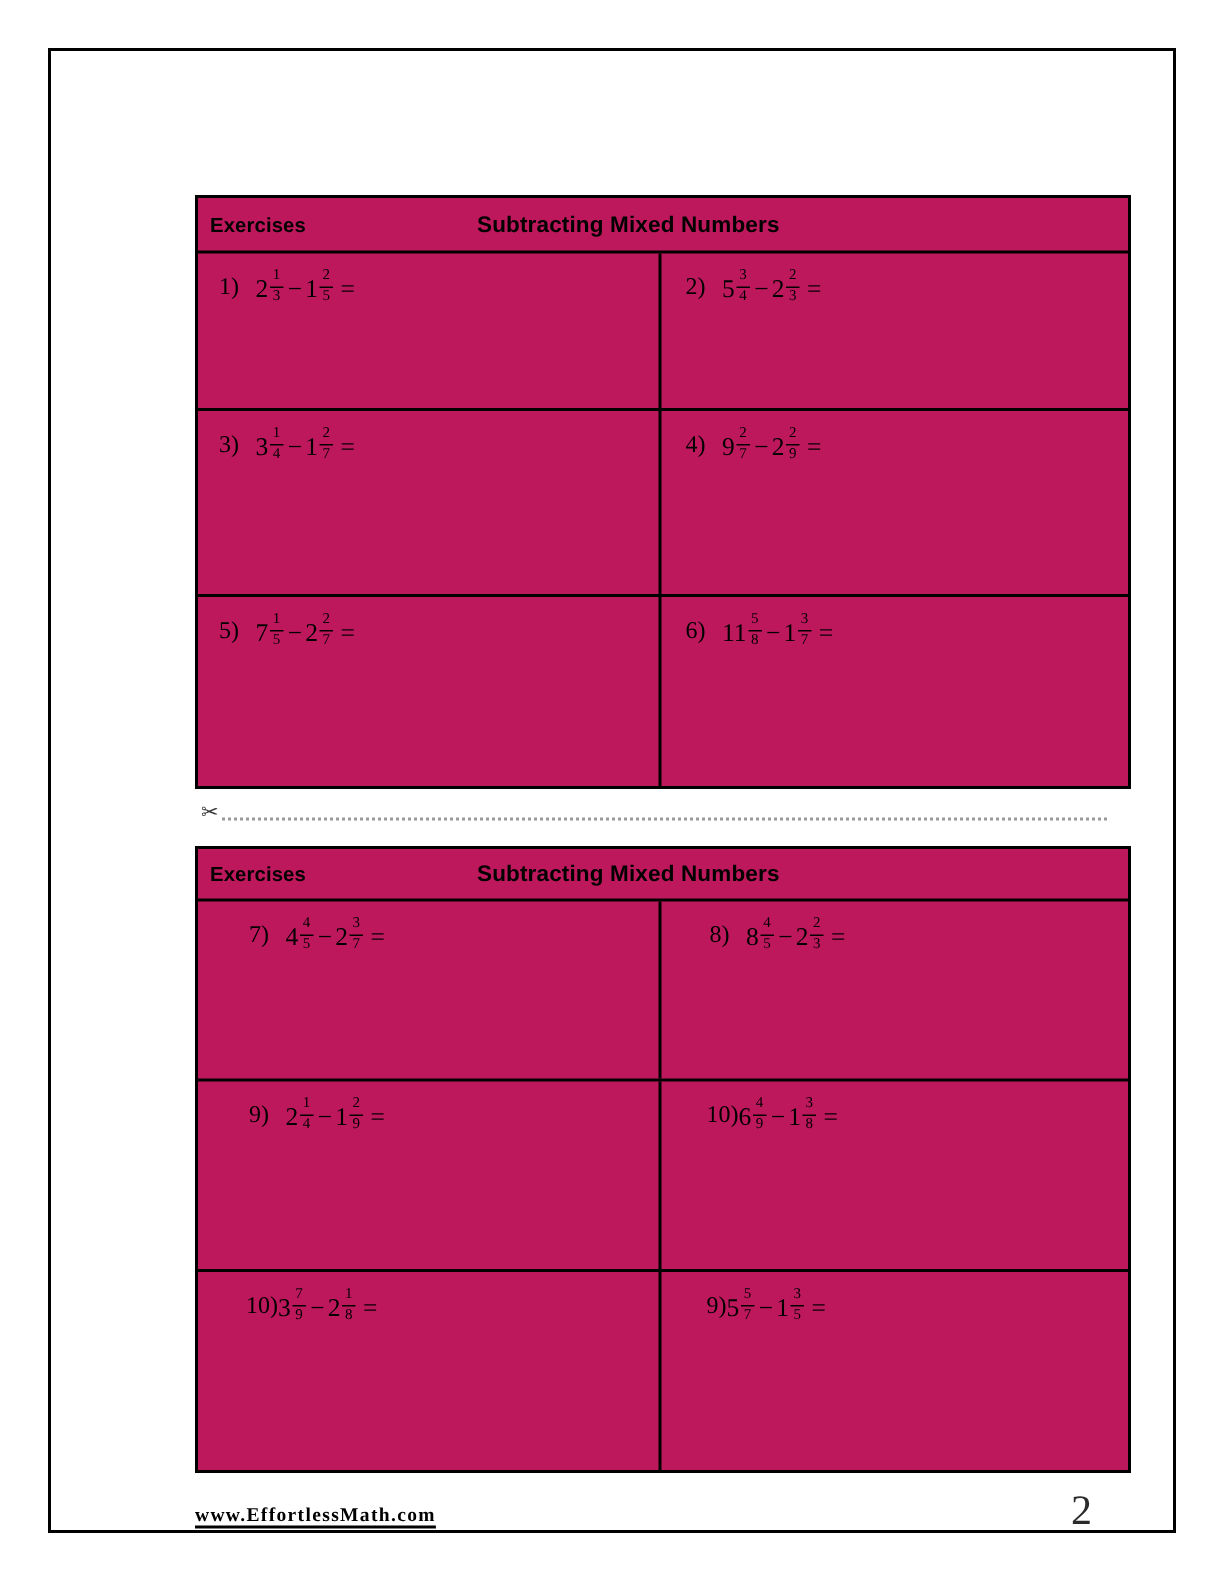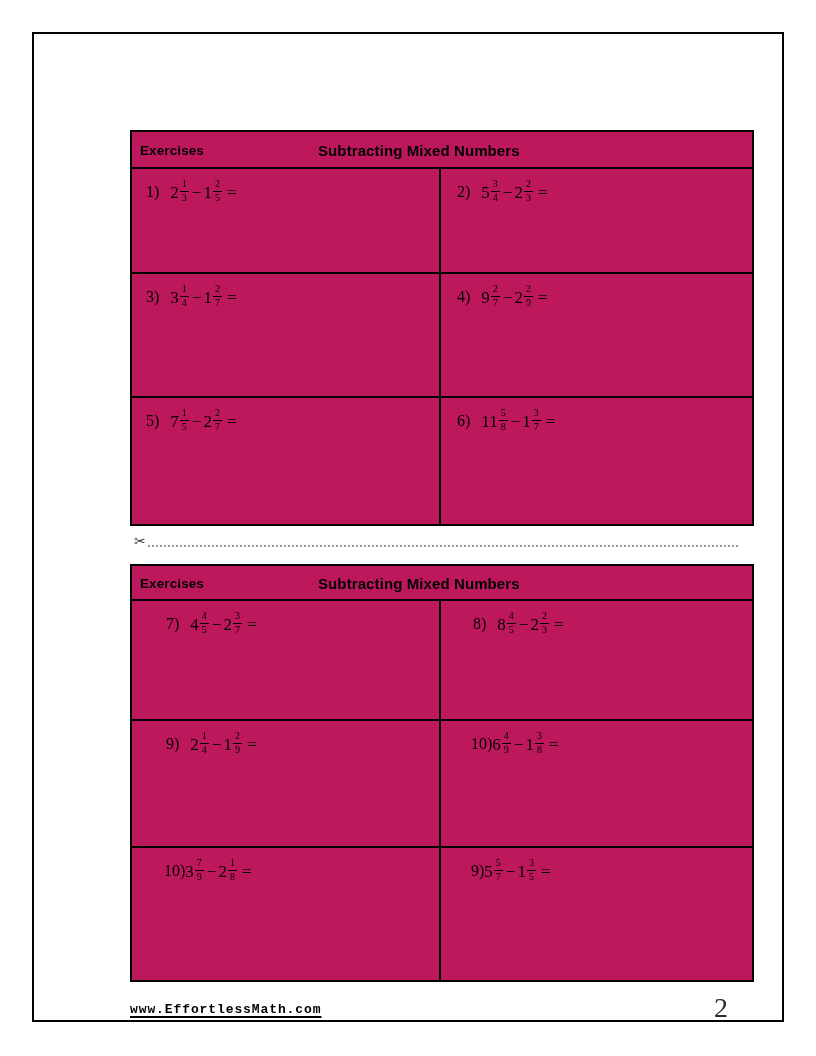--- a/index.html
+++ b/index.html
@@ -163,21 +163,21 @@
     border-top: 2px dotted #9a9a9a;
     position: relative;
     top: 5px;
   }
 
   
   #footer-url {
     position: absolute;
     left: 96px;
     top: 968px;
-    font-family: Liberation Mono, monospace;
+    font-family: Liberation Serif, serif;
     font-weight: bold;
     font-size: 13px;
     letter-spacing: 0.9px;
     color: #000;
     text-decoration: underline;
     text-underline-offset: 3px;
     text-decoration-thickness: 2px;
   }
   #footer-page {
     position: absolute;

